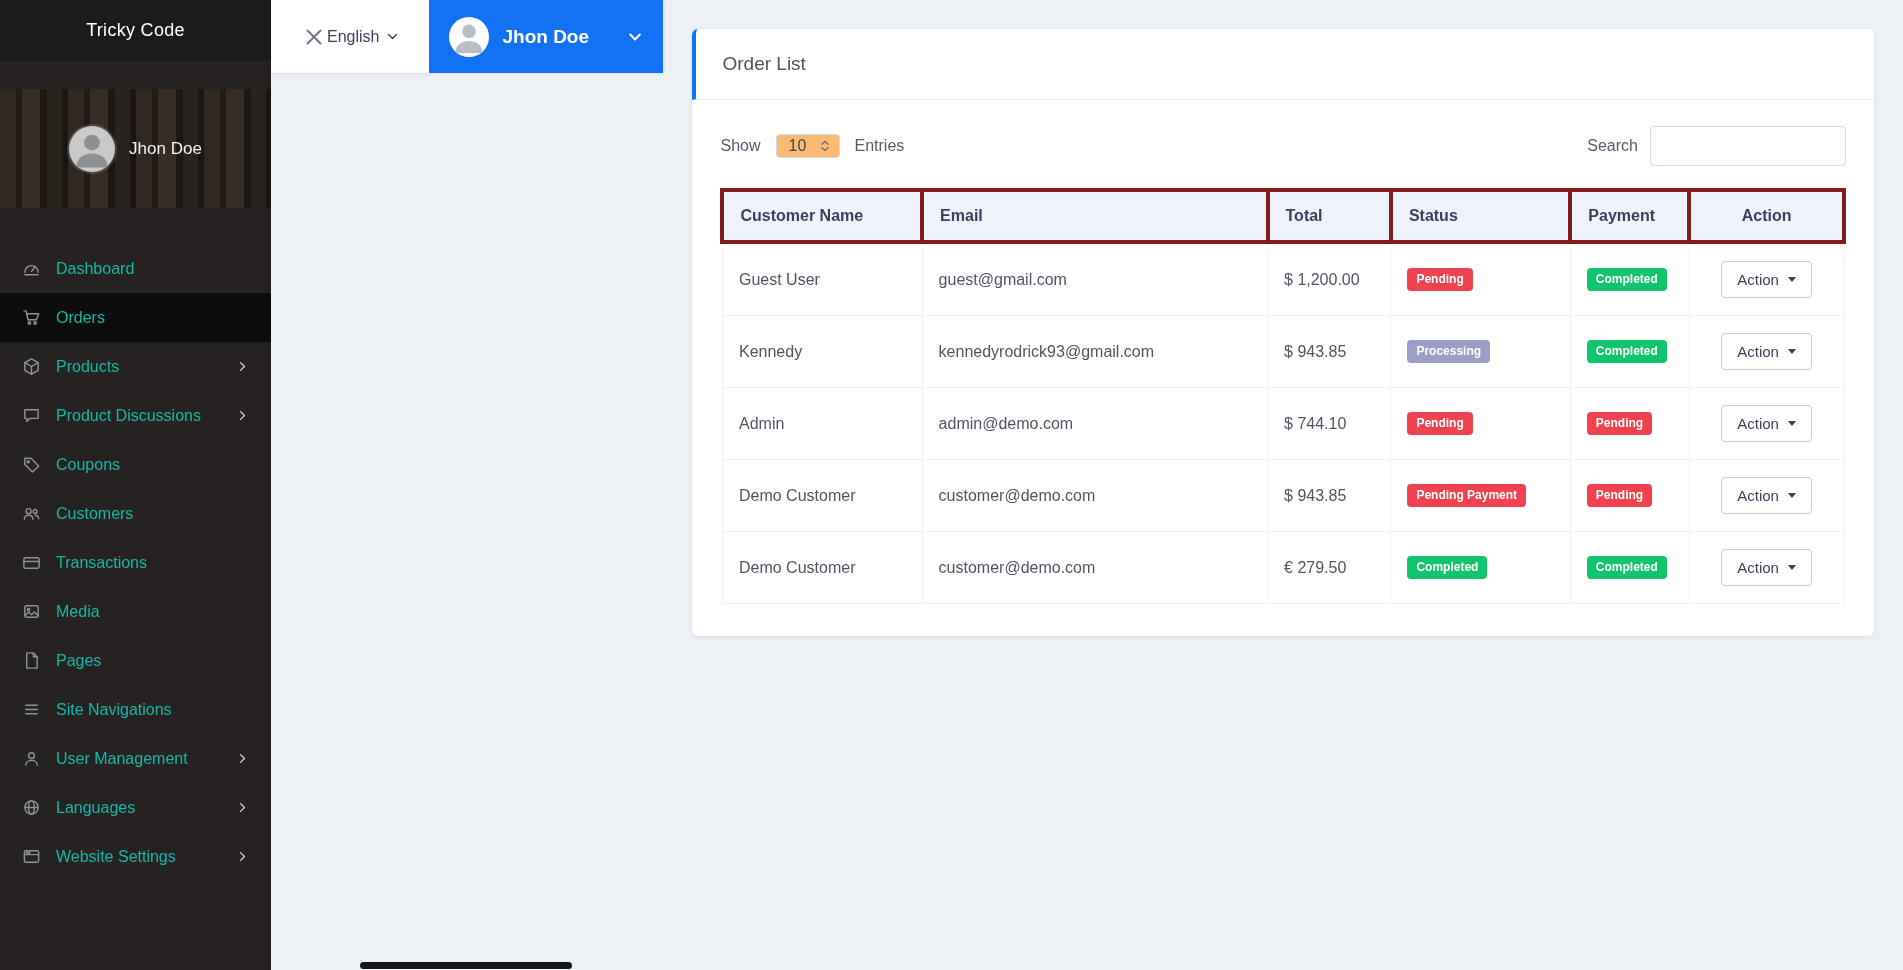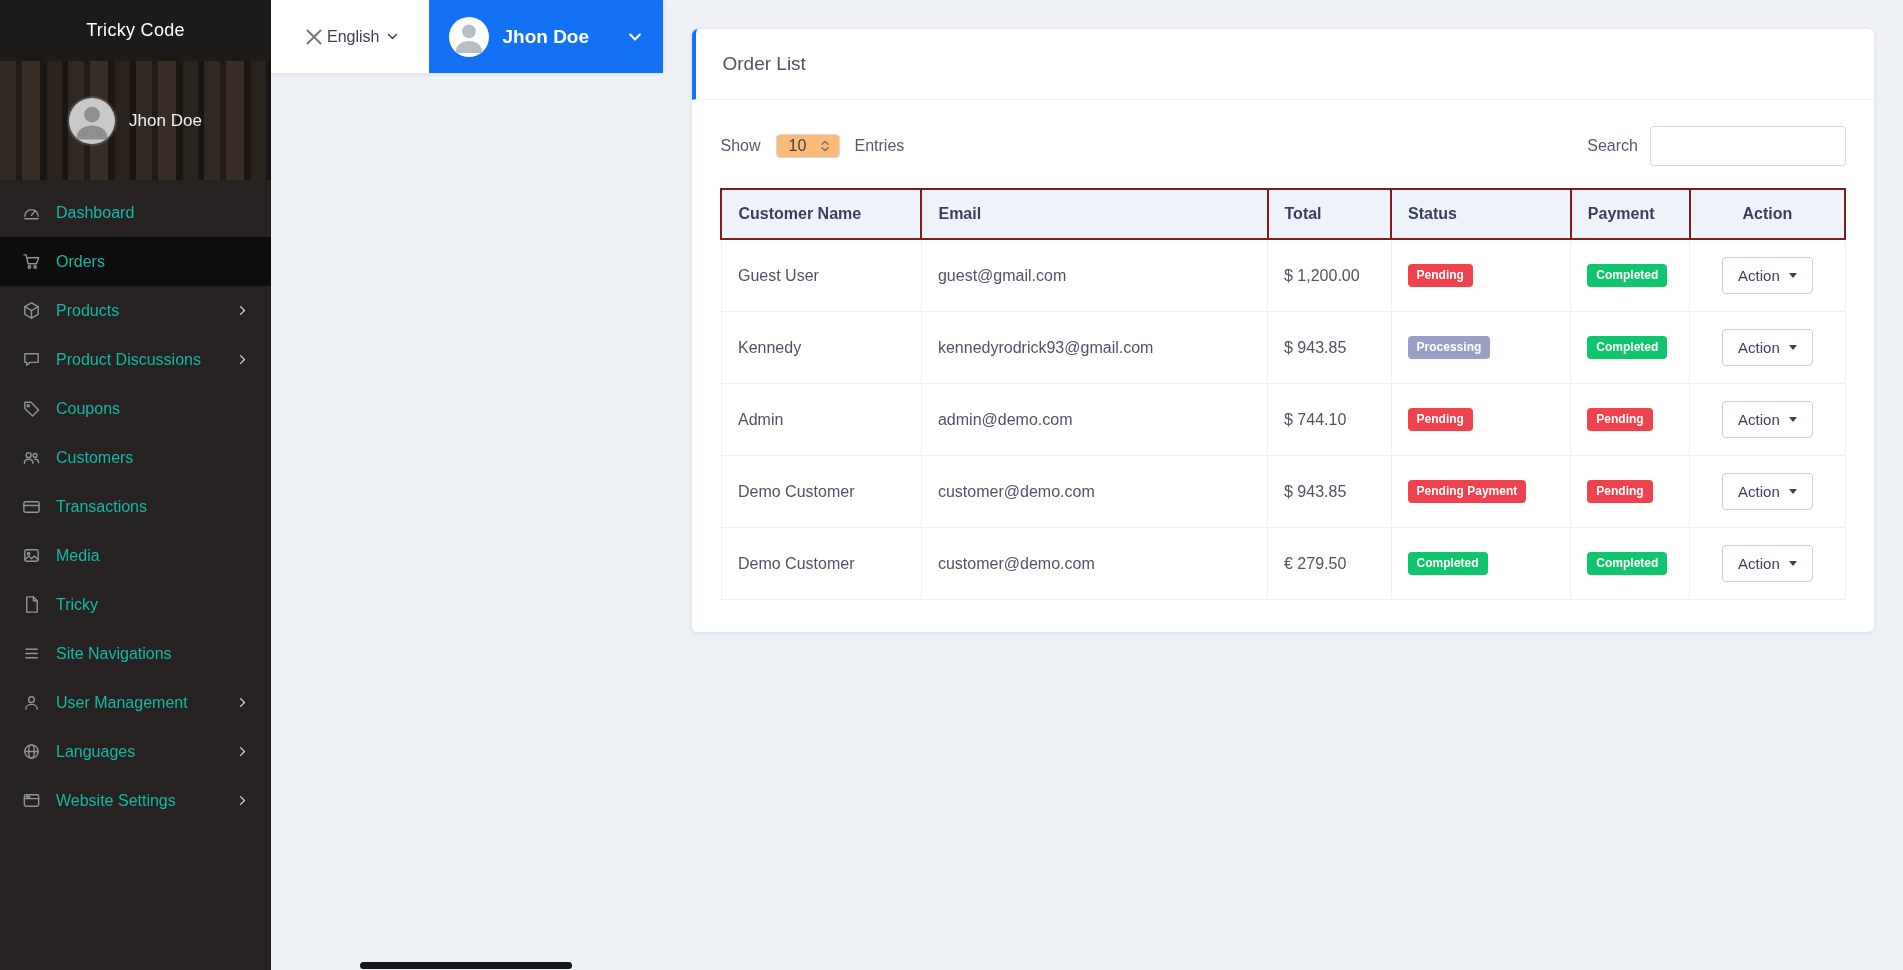--- a/index.html
+++ b/index.html
@@ -9,21 +9,21 @@
     --muted_badge:#9aa0c5;
   }
   *{box-sizing:border-box;}
   html,body{margin:0;padding:0;}
   body{
     width:1903px;height:970px;overflow:hidden;
     font-family:"Liberation Sans",sans-serif;
     background:#edf1f6;display:flex;color:#515365;
   }
   
-  .sidebar{width:271px;flex-shrink:0;background:#262222;height:970px;display:flex;flex-direction:column;}
+  .sidebar{width:271px;flex-shrink:0;background:#262222;height:970px;display:flex;flex-direction:column;gap:28px;}
   .brand{height:61px;background:#1d1a1a;display:flex;align-items:center;justify-content:center;
          color:#ffffff;font-size:18px;letter-spacing:.3px;}
   .profile{
     height:119px;display:flex;align-items:center;justify-content:center;gap:14px;
     background-image:
       linear-gradient(rgba(18,14,11,.45),rgba(18,14,11,.45)),
       repeating-linear-gradient(90deg,#4a3e33 0 16px,#2b2520 16px 22px,#564739 22px 40px,#231e1a 40px 47px,#3d342b 47px 62px,#201b18 62px 68px);
   }
   .profile-avatar{width:46px;height:46px;border-radius:50%;background:#c9c9c9;display:flex;align-items:center;justify-content:center;overflow:hidden;box-shadow:0 0 0 2px rgba(255,255,255,.15);}
   .profile-name{color:#f2f3f4;font-size:17px;}
@@ -54,21 +54,21 @@
                border-top-left-radius:6px;font-size:19px;color:#515365;}
   .card-body{padding:26px 28px 32px;}
   .controls{display:flex;align-items:center;margin-bottom:22px;font-size:16px;color:#555b6e;}
   .show-select{margin:0 15px;width:64px;height:24px;border:1px solid #d3d9e3;border-radius:4px;background:#fdba74;
                display:flex;align-items:center;justify-content:space-between;padding:0 7px 0 12px;color:#3b3f5c;cursor:pointer;}
   .show-select svg{width:14px;height:14px;color:#6a7080;}
   .search-wrap{margin-left:auto;display:flex;align-items:center;gap:12px;}
   .search-wrap input{width:196px;height:40px;border:1px solid #d3d9e3;border-radius:4px;padding:0 10px;font-size:16px;font-family:"Liberation Sans",sans-serif;color:#3b3f5c;outline:none;background:#fff;}
   
   table.orders{width:100%;border-collapse:collapse;font-size:16px;color:#515365;}
-  table.orders th{background:#eef2f9;color:#3b3f5c;font-weight:600;text-align:left;padding:15px 16px;border:2px solid #7f1d1d;font-size:16px;}
+  table.orders th{background:#eef2f9;color:#3b3f5c;font-weight:600;text-align:left;padding:15px 16px;border:4px solid #7f1d1d;font-size:16px;}
   table.orders th.center{text-align:center;}
   table.orders td{padding:17px 16px;border:1px solid #eef1f7;background:#fff;}
   table.orders td.center{text-align:center;}
   .badge{display:inline-block;padding:4px 9px;border-radius:4px;color:#ffffff;font-size:12px;font-weight:bold;line-height:1.25;}
   .badge-danger{background:var(--danger);}
   .badge-success{background:var(--success);}
   .badge-muted{background:var(--muted_badge);}
   .action-btn{display:inline-flex;align-items:center;gap:9px;padding:9px 15px;border:1px solid #c8cdd8;border-radius:4px;
               background:#ffffff;font-size:15px;color:#3b3f5c;cursor:pointer;font-family:"Liberation Sans",sans-serif;}
   .caret{width:0;height:0;border-left:4px solid transparent;border-right:4px solid transparent;border-top:5px solid #3b3f5c;display:inline-block;}
@@ -195,21 +195,21 @@
       <span class="mi-label">Media</span>
     </div>
 
     <div class="menu-item">
       <span class="mi-icon">
         <svg viewBox="0 0 20 20" fill="none" stroke="currentColor" stroke-width="1.5" stroke-linecap="round" stroke-linejoin="round">
             <path d="M5 2h7l4 4v12H5z"></path>
             <path d="M12 2v4h4"></path>
           </svg>
       </span>
-      <span class="mi-label">Tricky</span>
+      <span class="mi-label">Pages</span>
     </div>
 
     <div class="menu-item">
       <span class="mi-icon">
         <svg viewBox="0 0 20 20" fill="none" stroke="currentColor" stroke-width="1.5" stroke-linecap="round" stroke-linejoin="round">
             <line x1="4" y1="5.5" x2="16" y2="5.5"></line>
             <line x1="4" y1="10" x2="16" y2="10"></line>
             <line x1="4" y1="14.5" x2="16" y2="14.5"></line>
           </svg>
       </span>

